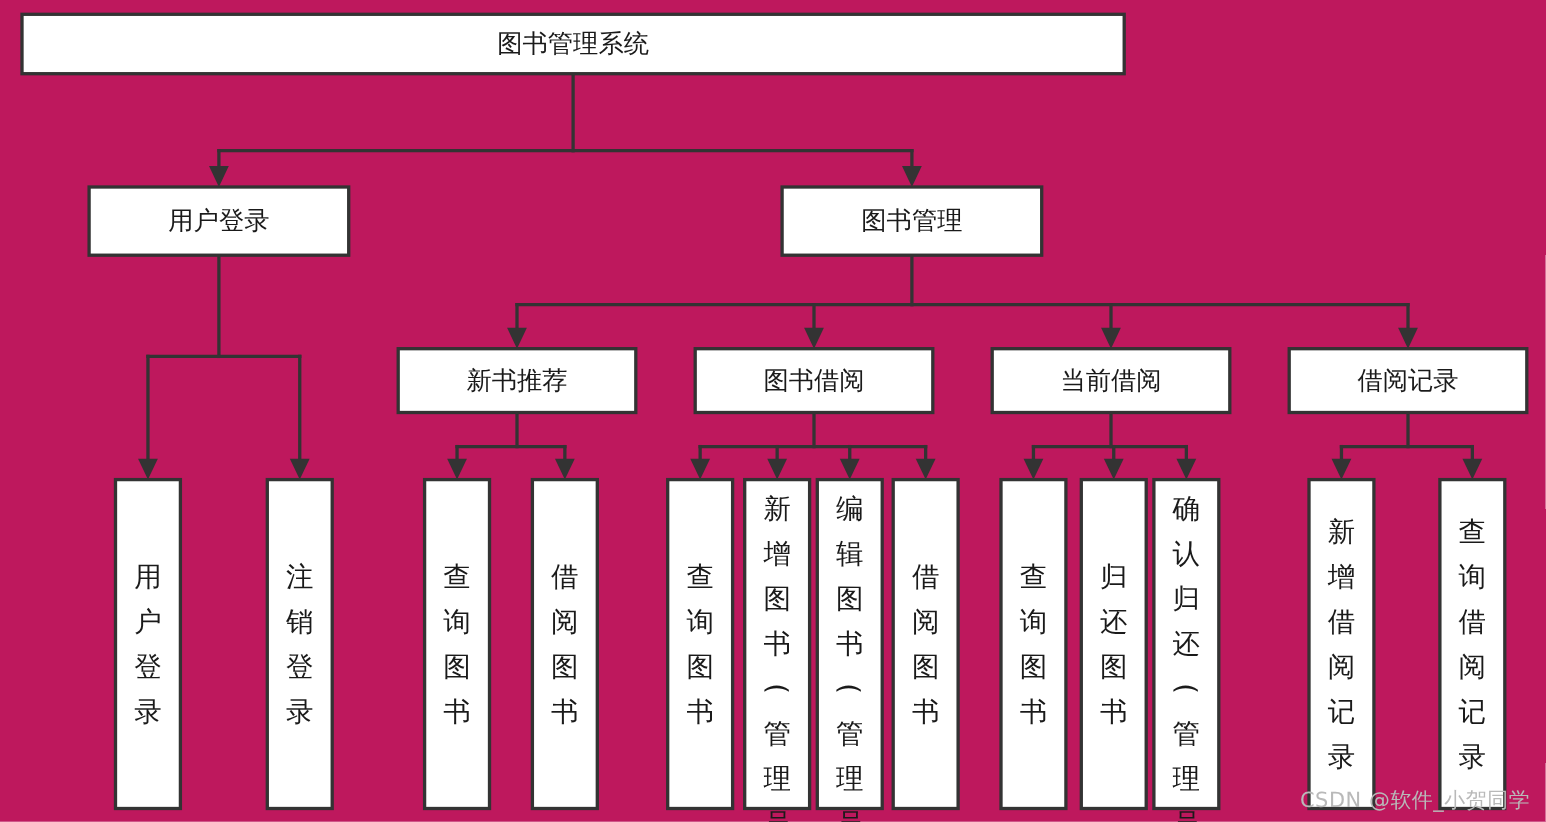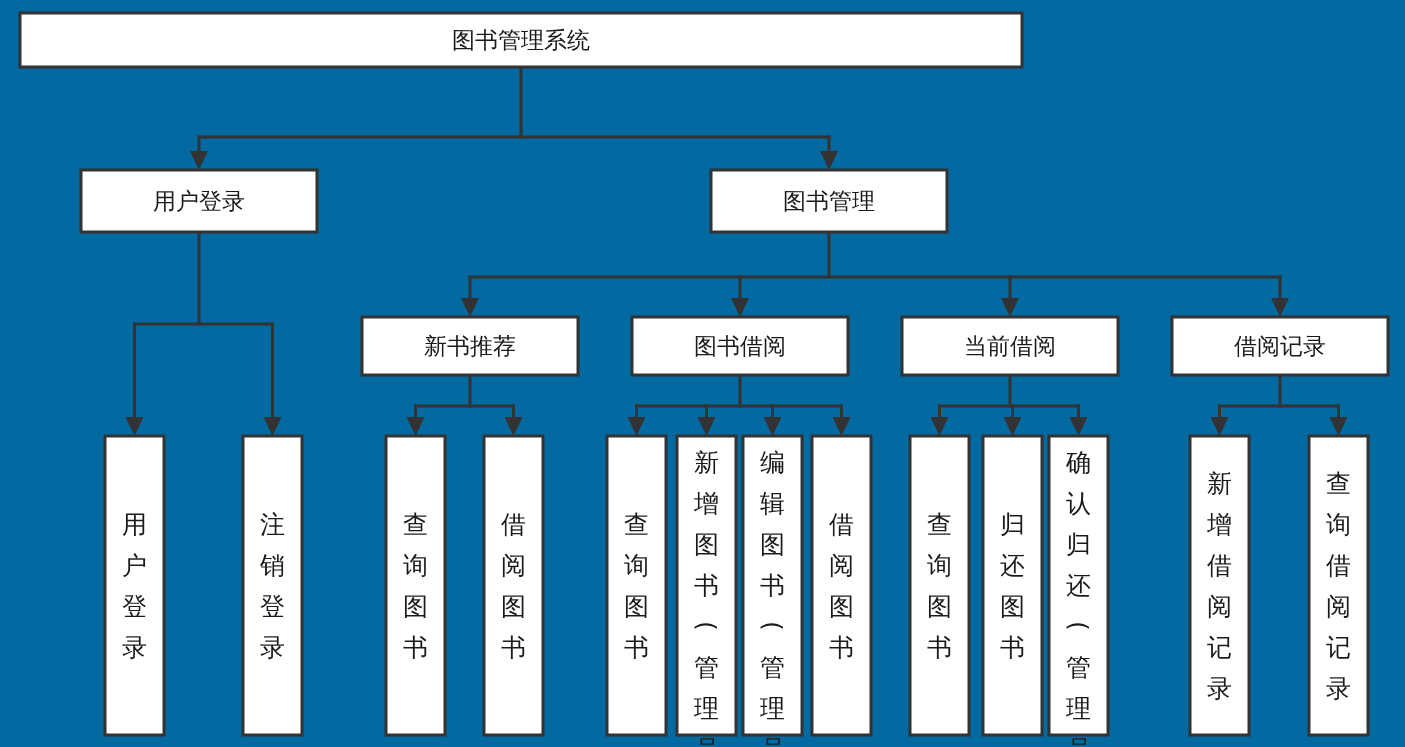--- a/index.html
+++ b/index.html
@@ -10,21 +10,21 @@
   body {
     width: 1405px;
     height: 747px;
     font-family: "DejaVu Sans", "Liberation Sans", sans-serif;
     overflow: hidden;
   }
   #diagram-root {
     position: relative;
     width: 1405px;
     height: 747px;
-    background: #0369a1;
+    background: #be185d;
   }
   svg#flow-svg {
     position: absolute;
     left: 0;
     top: 0;
     width: 1405px;
     height: 747px;
     display: block;
   }
   .node-box {
@@ -287,13 +287,14 @@
             <text x="1338.5" y="483" class="leaf-label-glyph">查</text>
             <text x="1338.5" y="524" class="leaf-label-glyph">询</text>
             <text x="1338.5" y="565" class="leaf-label-glyph">借</text>
             <text x="1338.5" y="606" class="leaf-label-glyph">阅</text>
             <text x="1338.5" y="647" class="leaf-label-glyph">记</text>
             <text x="1338.5" y="688" class="leaf-label-glyph">录</text>
           </g>
         </g>
       </g>
   </svg>
+  <div class="watermark">CSDN @软件_小贺同学</div>
 </div>
 
 </body></html>

